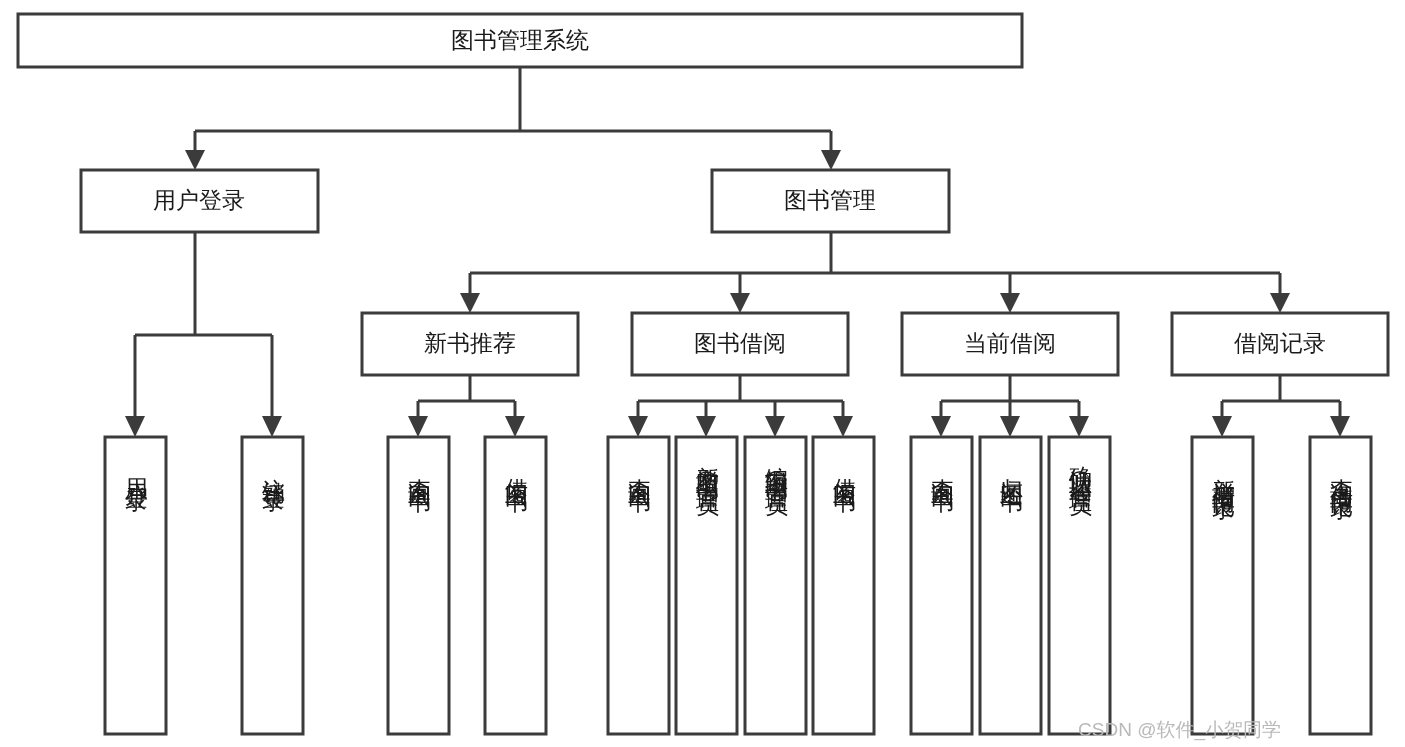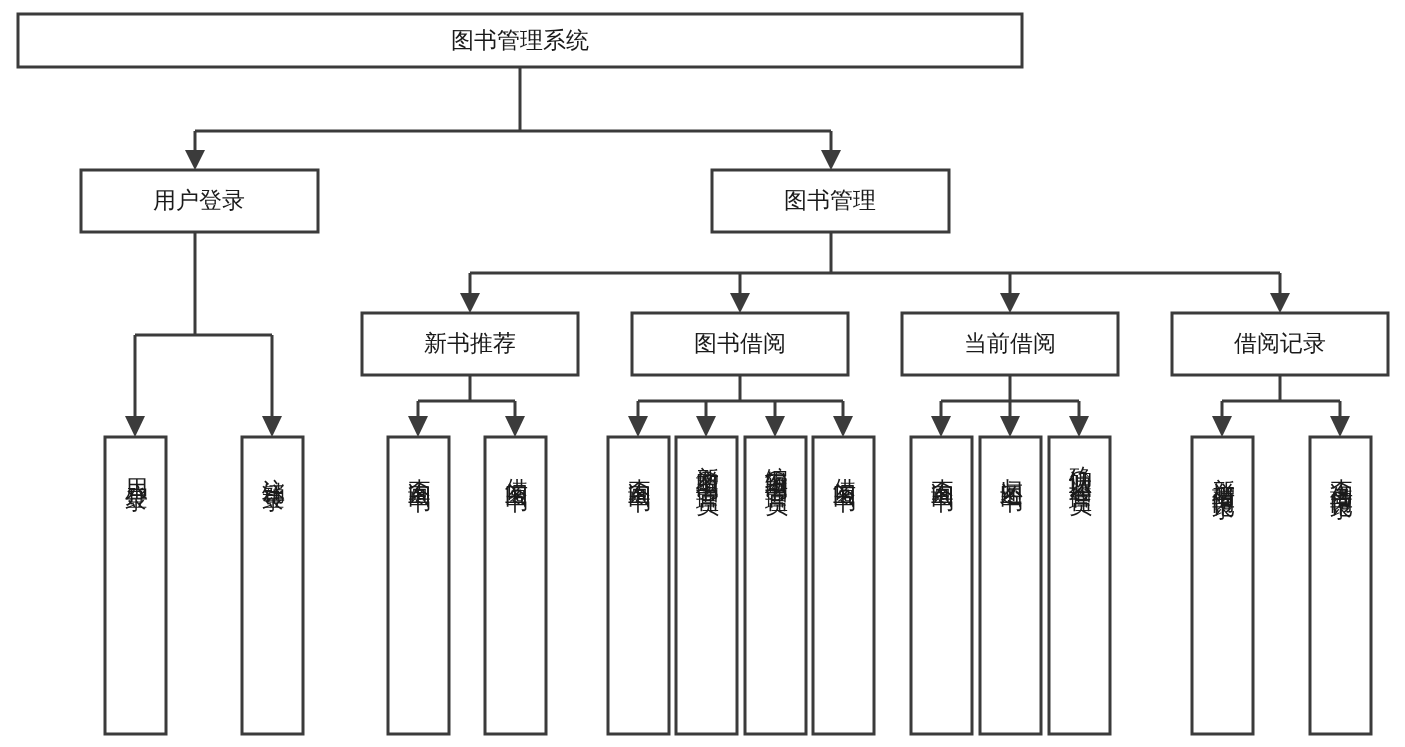--- a/index.html
+++ b/index.html
@@ -223,13 +223,14 @@
       <rect class="node-box" x="1192" y="437" width="61" height="297"></rect>
       <text class="node-label-v" x="1222" y="460">新增借阅记录</text>
     </g>
     <g>
       <rect class="node-box" x="1310" y="437" width="61" height="297"></rect>
       <text class="node-label-v" x="1340" y="460">查询借阅记录</text>
     </g>
 
   </svg>
 
+  <div class="watermark-text">CSDN @软件_小贺同学</div>
 </div>
 
 </body></html>

